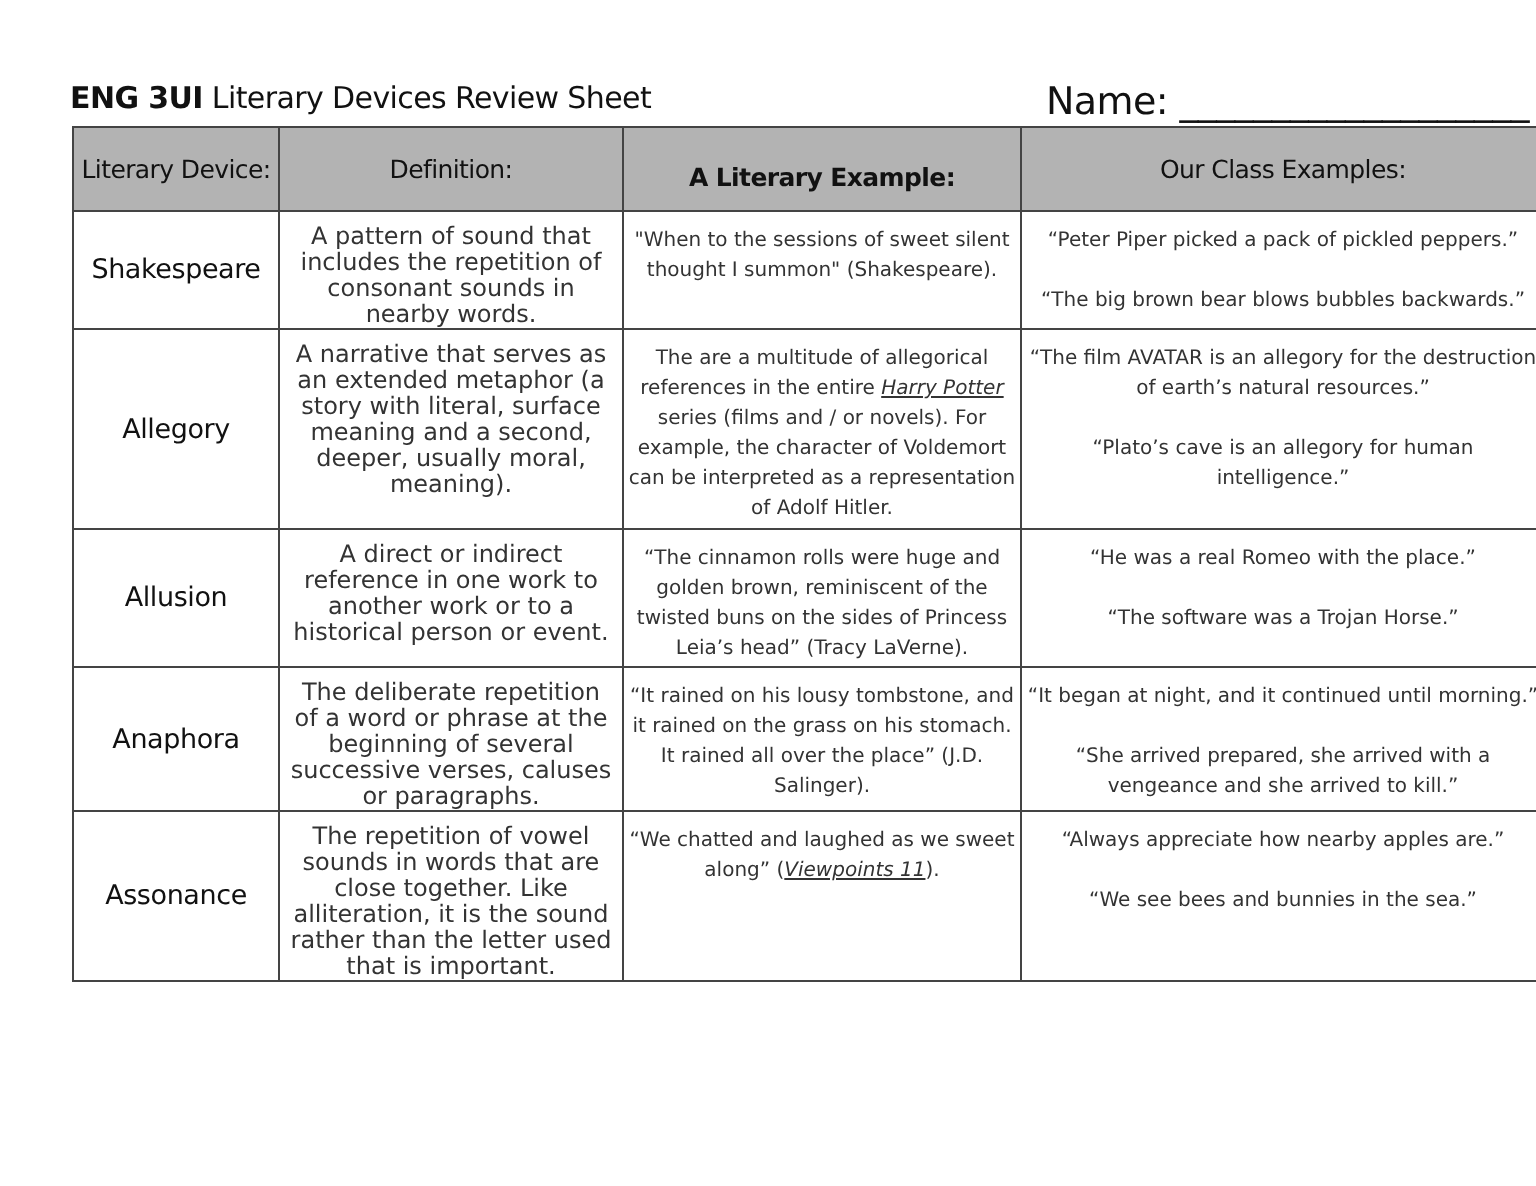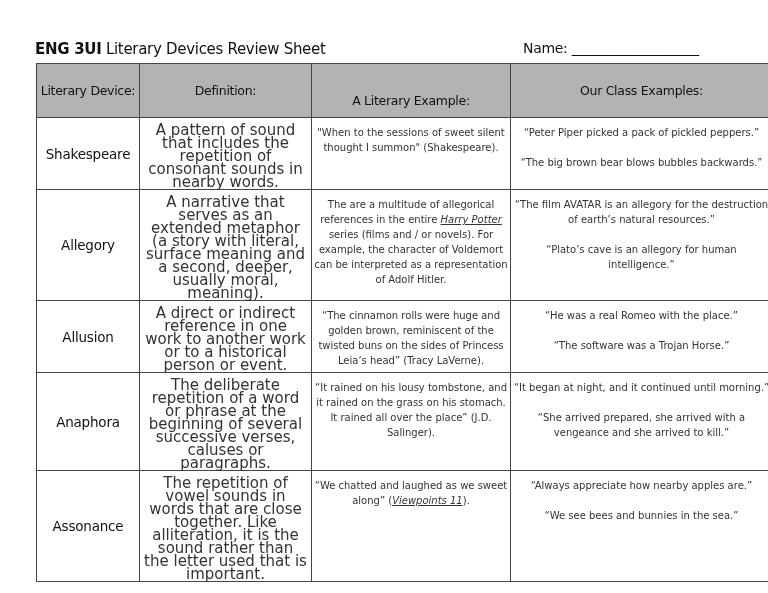--- a/index.html
+++ b/index.html
@@ -1,25 +1,25 @@
 <!DOCTYPE html>
 <html><head>
   <meta charset="utf-8">
   <style>
     html, body { margin: 0; padding: 0; background: #ffffff; }
     body { width: 768px; height: 593px; position: relative; overflow: hidden; font-family: "DejaVu Sans", sans-serif; color: #222; }
     .title { position: absolute; left: 35px; top: 40px; font-size: 15px; color: #111; font-family: "DejaVu Sans", sans-serif; letter-spacing: -0.3px; text-align: right; }
     .title b { font-weight: bold; }
-    .name { position: absolute; left: 523px; top: 40px; font-size: 14px; color: #111; letter-spacing: -0.3px; }
+    .name { position: absolute; left: 523px; top: 40px; font-size: 19px; color: #111; letter-spacing: -0.3px; }
     table { position: absolute; left: 14px; top: 63px; width: 736px; border-collapse: collapse; table-layout: fixed; margin-left: 22px; }
     td, th { border: 1.5px solid #444; text-align: center; vertical-align: top; padding: 0; }
     th { background: #b3b3b3; font-weight: normal; font-size: 12.5px; color: #111; height: 33px; vertical-align: middle; letter-spacing: -0.3px; }
-    th.lit { padding-top: 20px; }
+    th.lit { padding-top: 8px; font-weight: bold; }
     td.device { vertical-align: middle; font-size: 13.5px; color: #111; letter-spacing: -0.2px; }
-    td.def { font-size: 15px; line-height: 13px; padding: 6px 4px 0 4px; color: #333; }
+    td.def { font-size: 12px; line-height: 13px; padding: 6px 4px 0 4px; color: #333; }
     td.lex { font-size: 10px; line-height: 15px; padding: 7px 2px 0 2px; color: #333; }
     td.cls { font-size: 10px; line-height: 15px; padding: 7px 2px 0 2px; color: #333; }
     td.cls p { margin: 0; }
     td.cls p + p { margin-top: 15px; }
     em { font-style: italic; text-decoration: underline; }
   </style>
 </head>
 <body>
 
 <div class="title"><b>ENG 3UI</b> <span>Literary Devices Review Sheet</span></div>

